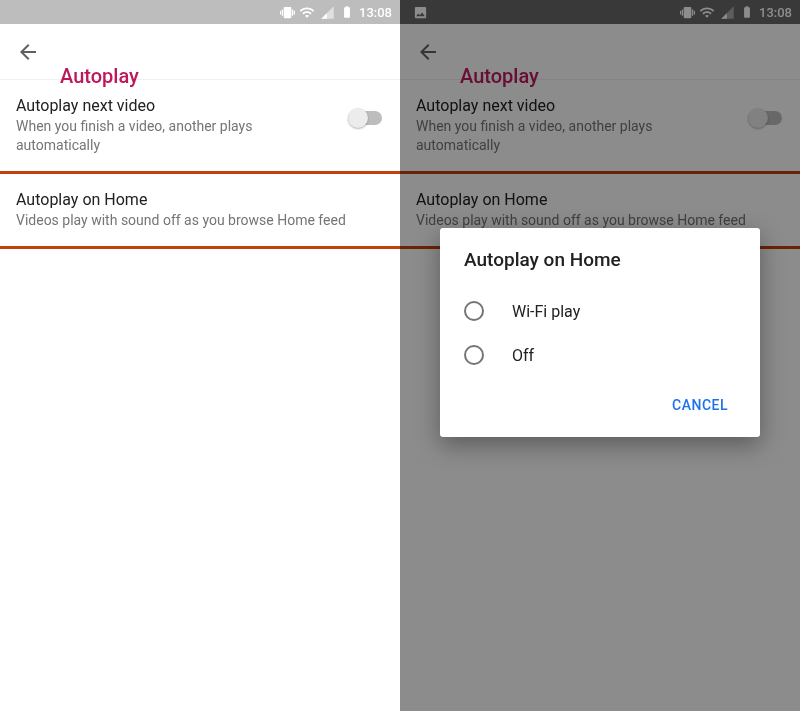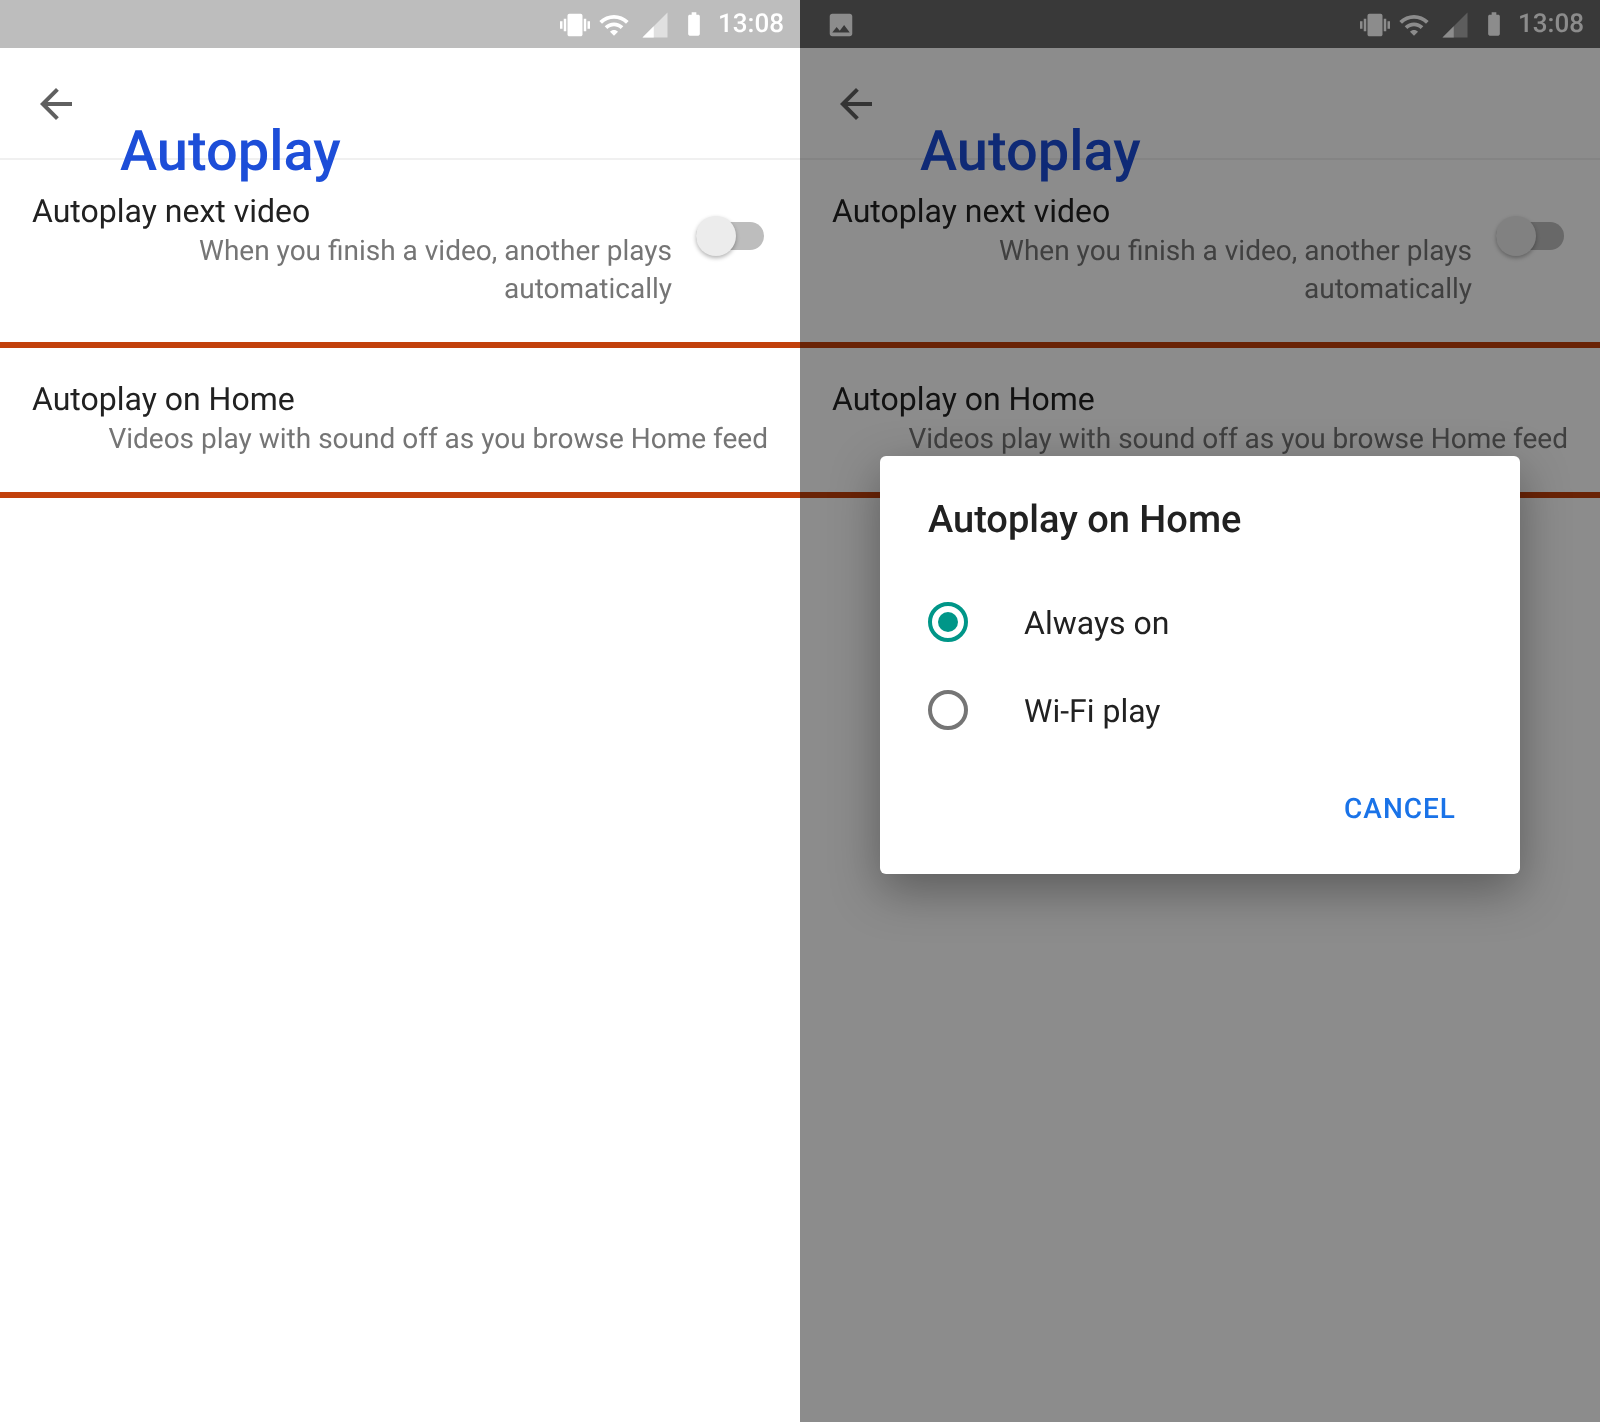--- a/index.html
+++ b/index.html
@@ -43,43 +43,42 @@
     .app-bar .back {
       width: 40px;
       height: 40px;
       display: flex;
       align-items: center;
       justify-content: center;
       cursor: pointer;
     }
     .app-bar .back svg { fill: #606060; }
     .app-bar .title {
-      font-size: 28px;
+      font-size: 20px;
       font-weight: 500;
-      color: #1d4ed8;
+      color: #be185d;
       margin-left: 12px;
       margin-top: 48px;
     }
     .setting-row {
       padding: 16px;
       display: flex;
       align-items: flex-start;
       border-bottom: 3px solid #c2410c;
     }
     .setting-text { flex: 1; }
     .setting-title {
       font-size: 16px;
       color: #212121;
       margin-bottom: 2px;
     }
     .setting-sub {
       font-size: 14px;
       color: #757575;
       line-height: 1.35;
-      text-align: right;
     }
     .switch {
       width: 36px;
       height: 20px;
       position: relative;
       flex-shrink: 0;
       margin-top: 12px;
       margin-left: 12px;
     }
     .switch .track {
@@ -284,25 +283,25 @@
       <div class="setting-sub">Videos play with sound off as you browse Home feed</div>
     </div>
   </div>
 
   <div class="dim"></div>
 
   <div class="dialog">
     <div class="dialog-title">Autoplay on Home</div>
 
     <div class="radio-row">
-      <div class="radio checked"></div>
-      <div class="radio-label">Always on</div>
+      <div class="radio"></div>
+      <div class="radio-label">Wi-Fi play</div>
     </div>
     <div class="radio-row">
       <div class="radio"></div>
-      <div class="radio-label">Wi-Fi play</div>
+      <div class="radio-label">Off</div>
     </div>
 
     <div class="dialog-actions">
       <div class="dialog-cancel">CANCEL</div>
     </div>
   </div>
 </div>
 
 </body></html>

